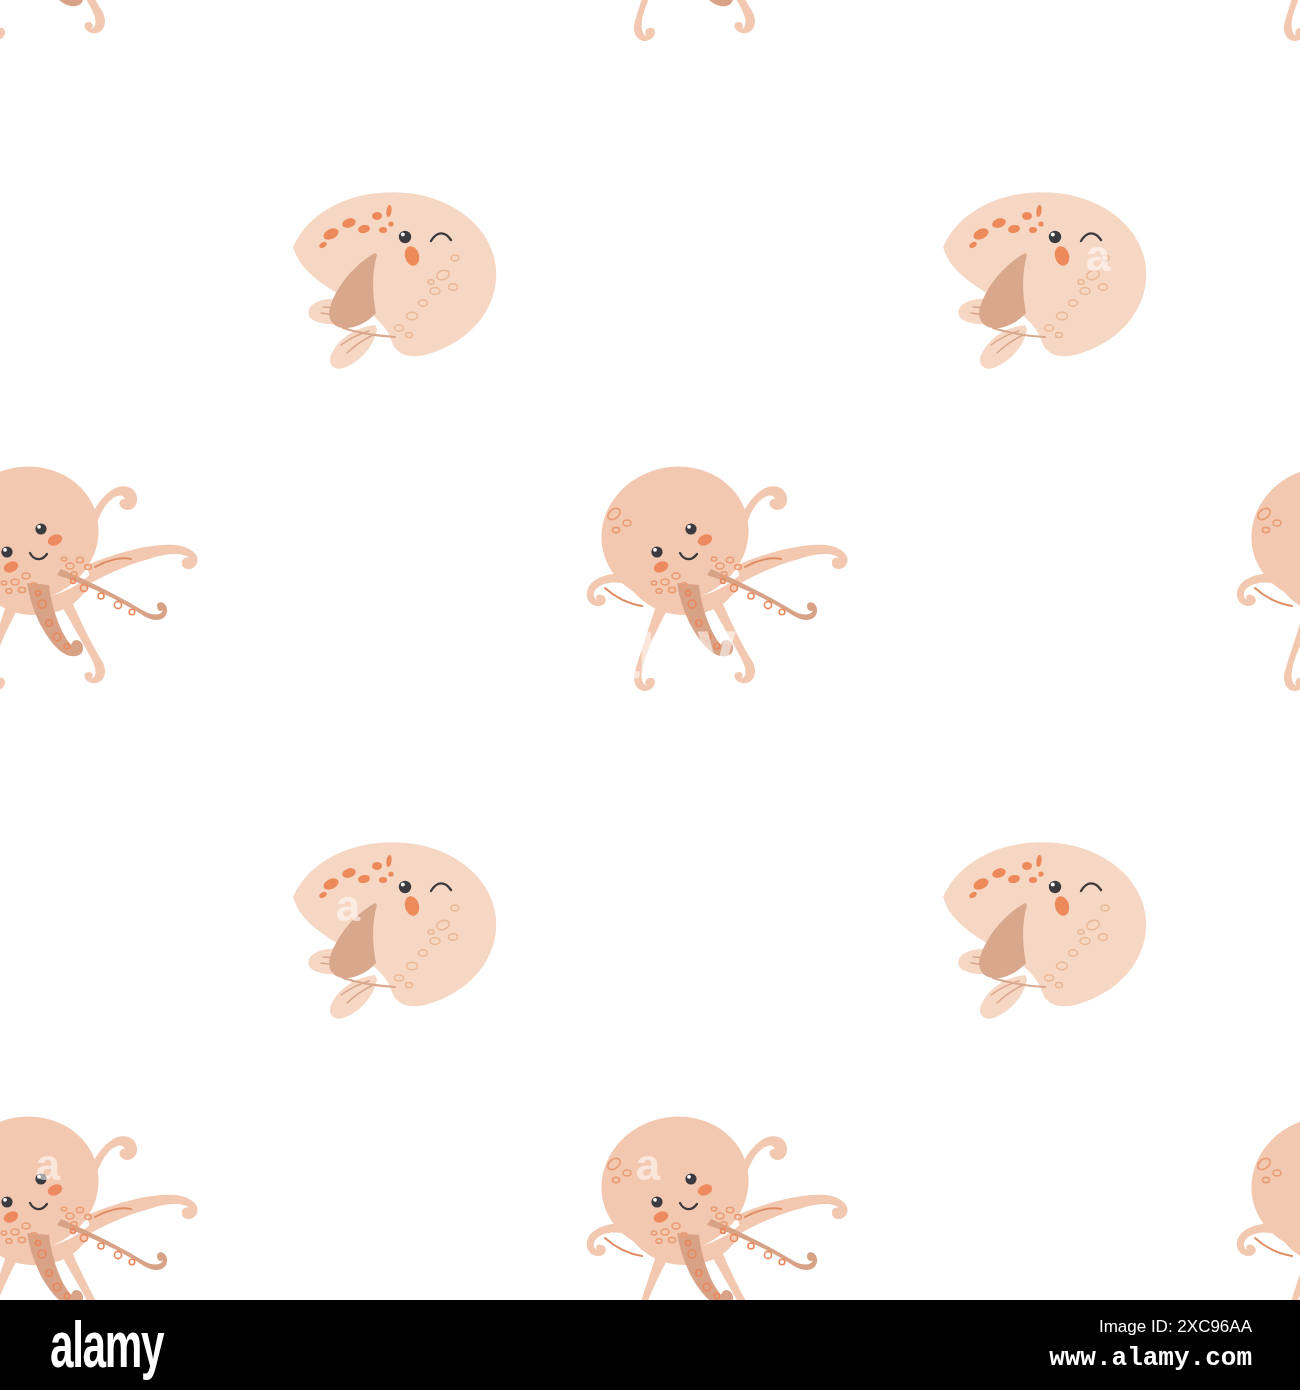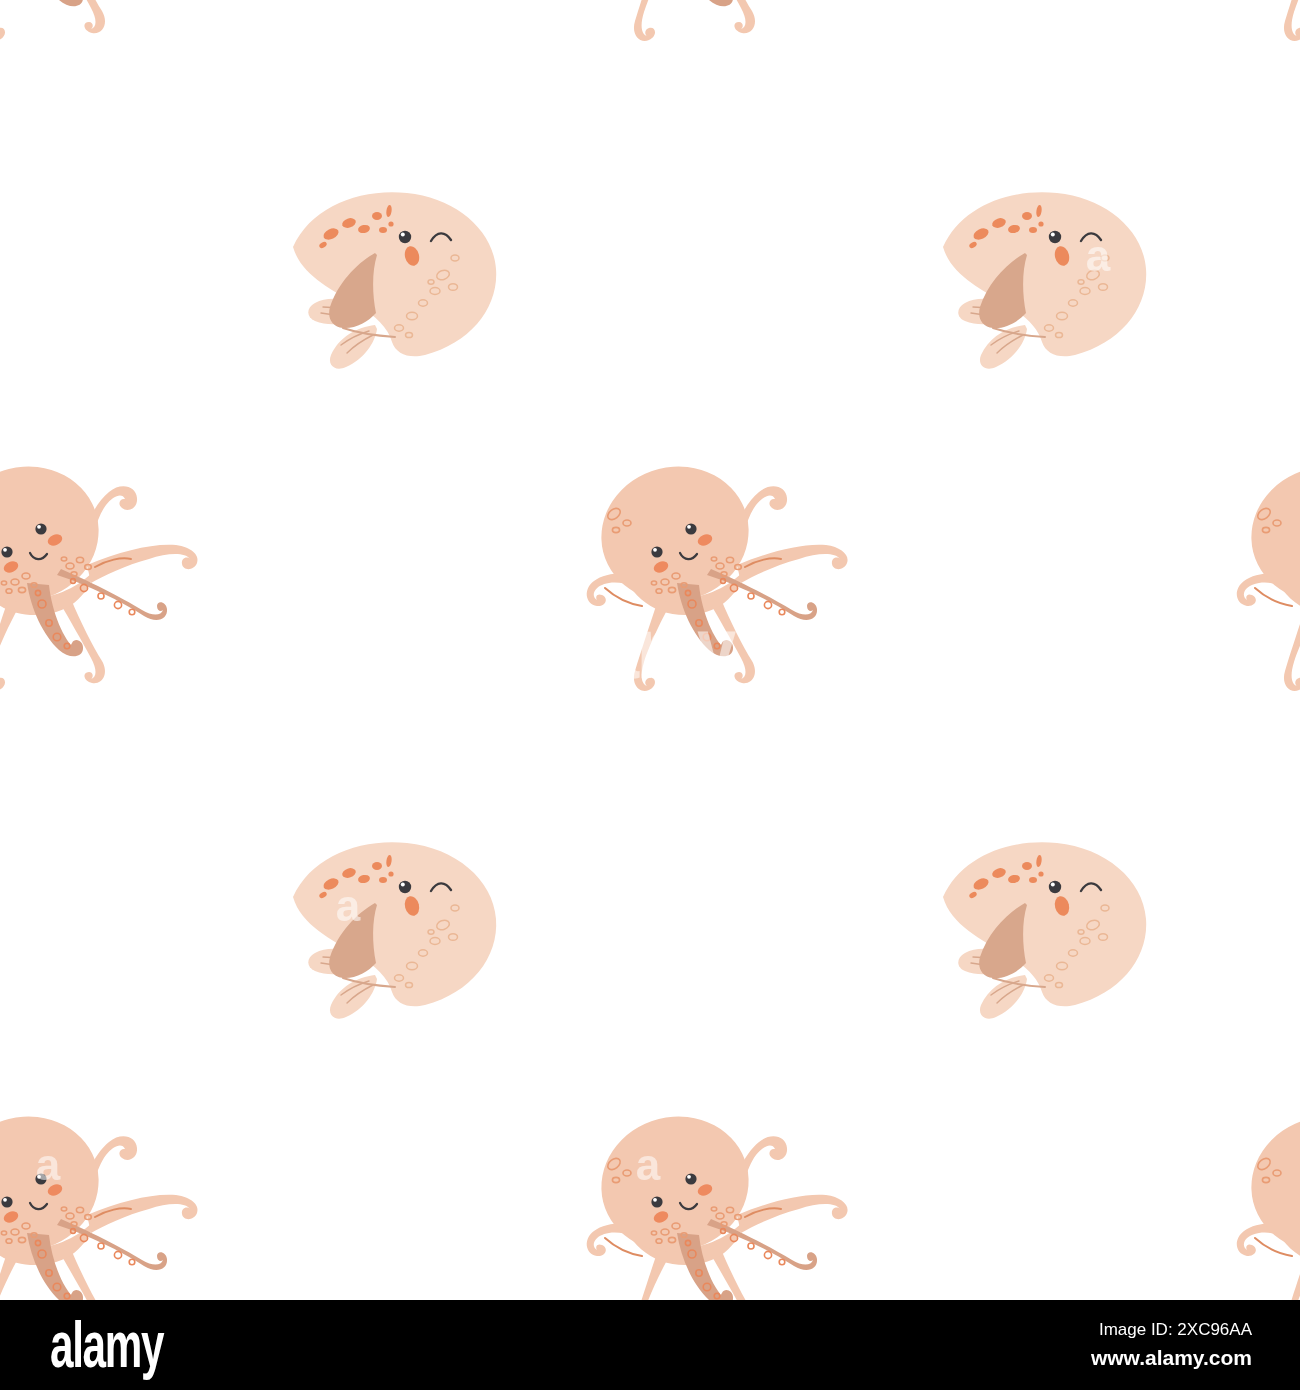--- a/index.html
+++ b/index.html
@@ -29,21 +29,21 @@
     display:flex;align-items:center;justify-content:space-between;
   }
   .footer-logo{
     margin-left:50px;font-size:64px;font-weight:bold;letter-spacing:-2px;
     line-height:1;transform:scaleX(0.66);transform-origin:left center;
   }
   .footer-right{
     margin-right:48px;display:flex;flex-direction:column;align-items:flex-end;gap:6px;
   }
   .footer-id{font-size:17px;margin-left:20px;}
-  .footer-url{font-size:21px;font-weight:bold;}
+  .footer-url{font-size:26px;font-weight:bold;font-family:Liberation Mono, monospace;}
 </style>
 </head>
 <body>
 
 <div class="canvas">
 
   <svg class="pattern-svg" width="1300" height="1300" viewBox="0 0 1300 1300" aria-hidden="true">
     <defs>
 
       <g id="octo">

